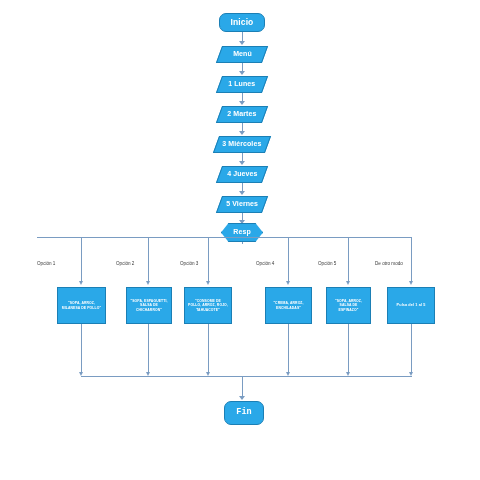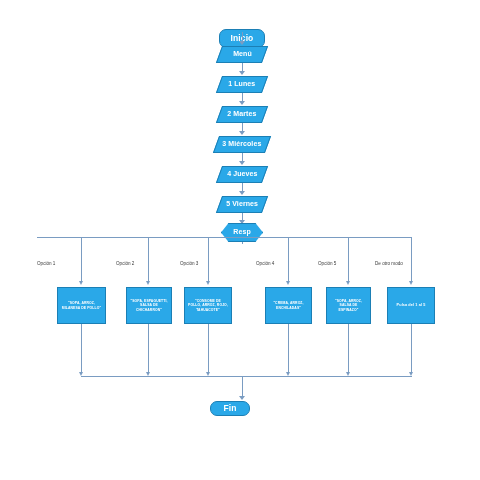--- a/index.html
+++ b/index.html
@@ -83,21 +83,21 @@
     color:#3b3b3b;
     white-space:nowrap;
     font-weight:normal;
   }
 </style>
 </head>
 <body>
 
 <div id="canvas">
 
-  <div class="node terminator" style="left:219px;top:29px;width:46px;height:19px;">
+  <div class="node terminator" style="left:219px;top:13px;width:46px;height:19px;">
     <span>Inicio</span>
   </div>
   <div class="vline" style="left:241.5px;top:32px;height:11px;"></div>
   <div class="arrow" style="left:238.8px;top:41px;"></div>
 
   <div class="node parallelogram" style="left:219px;top:46px;width:46px;height:17px;">
     <span>Menú</span>
   </div>
   <div class="vline" style="left:241.5px;top:63px;height:10px;"></div>
   <div class="arrow" style="left:238.8px;top:71px;"></div>
@@ -190,17 +190,17 @@
   <div class="node process plain" style="left:387px;top:287px;width:48px;height:37px;">
     <span>Pulsa del 1 al 5</span>
   </div>
   <div class="vline" style="left:411px;top:324px;height:50px;"></div>
   <div class="arrow small" style="left:408.5px;top:372px;"></div>
 
   <div class="hline" style="left:81px;top:376px;width:331px;"></div>
   <div class="vline" style="left:241.5px;top:376px;height:22px;"></div>
   <div class="arrow" style="left:238.8px;top:396px;"></div>
 
-  <div class="node terminator" style="left:210px;top:401px;width:40px;height:15px;">
+  <div class="node terminator" style="left:224px;top:401px;width:40px;height:24px;font-family:Liberation Mono, monospace;">
     <span>Fin</span>
   </div>
 
 </div>
 
 </body></html>

